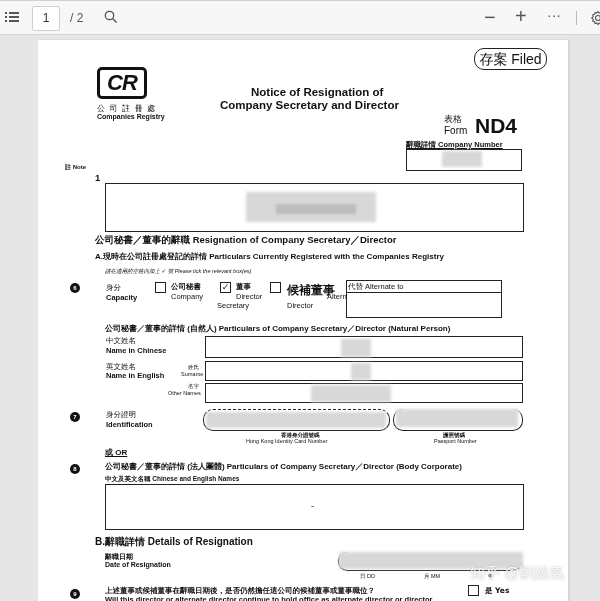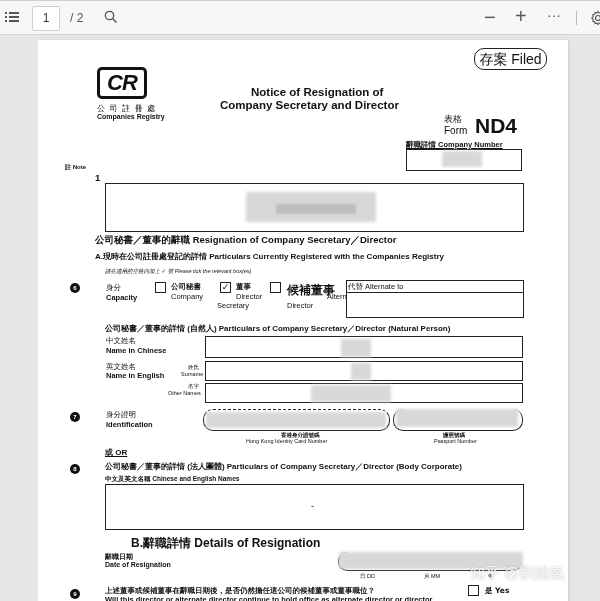--- a/index.html
+++ b/index.html
@@ -115,21 +115,21 @@
 
   <div class="cbox" style="left:182px;top:242px;">✓</div>
   <div class="t zh b" style="left:198px;top:242px;font-size:7.5px;">董事</div>
   <div class="t small" style="left:198px;top:252px;">Director</div>
 
   <div class="cbox" style="left:232px;top:242px;"></div>
   <div class="t zh b" style="left:249px;top:242px;font-size:12px;">候補董事</div>
   <div class="t small" style="left:265px;top:252px;margin-left:24px;">Alternate</div>
   <div class="t small" style="left:249px;top:261px;">Director</div>
 
-  <div class="box" style="left:308px;top:240px;width:178px;height:38px;">
+  <div class="box" style="left:308px;top:240px;width:156px;height:38px;">
     <div class="t" style="left:1px;top:1px;font-size:7.5px;">代替  Alternate to</div>
     <div class="abs" style="left:0;top:11px;width:100%;height:1px;background:#222;"></div>
   </div>
 
   <div class="t" style="left:67px;top:283px;font-size:8px;font-weight:bold;">公司秘書／董事的詳情  (自然人) Particulars of Company Secretary／Director (Natural Person)</div>
   <div class="t zh" style="left:68px;top:296px;font-size:7.5px;">中文姓名</div>
   <div class="t b" style="left:68px;top:306px;font-size:7.5px;">Name in Chinese</div>
   <div class="box" style="left:167px;top:296px;width:318px;height:22px;">
     <div class="blur" style="left:135px;top:2px;width:30px;height:18px;"></div>
   </div>
@@ -163,21 +163,21 @@
 
   <div class="t b" style="left:67px;top:407px;font-size:8px;text-decoration:underline;">或  OR</div>
 
   <div class="bullet" style="left:32px;top:424px;">8</div>
   <div class="t" style="left:67px;top:421px;font-size:8px;font-weight:bold;">公司秘書／董事的詳情  (法人團體) Particulars of Company Secretary／Director (Body Corporate)</div>
   <div class="t" style="left:67px;top:435px;font-size:6.5px;font-weight:bold;">中文及英文名稱 Chinese and English Names</div>
   <div class="box" style="left:67px;top:444px;width:419px;height:46px;">
     <div class="t" style="left:205px;top:16px;font-size:9px;">-</div>
   </div>
 
-  <div class="t" style="left:57px;top:495px;font-size:12px;font-weight:bold;margin-left:36px;">B.辭職詳情  Details of Resignation</div>
+  <div class="t" style="left:57px;top:495px;font-size:10px;font-weight:bold;">B.辭職詳情  Details of Resignation</div>
   <div class="t zh b" style="left:67px;top:512px;font-size:7px;">辭職日期</div>
   <div class="t b" style="left:67px;top:521px;font-size:7px;">Date of Resignation</div>
   <div class="abs" style="left:300px;top:512px;width:184px;height:19px;border-bottom:1px solid #222;border-left:1px solid #222;">
     <div class="blur" style="left:0;top:0;width:184px;height:17px;"></div>
   </div>
   <div class="t tiny" style="left:322px;top:533px;">日 DD</div>
   <div class="t tiny" style="left:386px;top:533px;">月 MM</div>
   <div class="t tiny" style="left:450px;top:533px;">年</div>
 
   <div class="bullet" style="left:32px;top:549px;">9</div>

